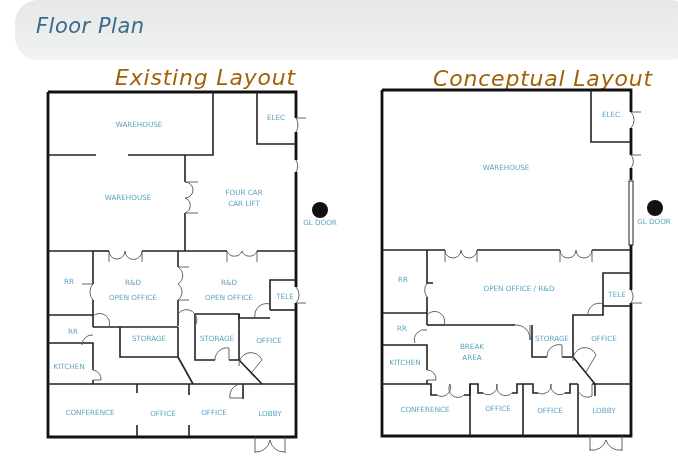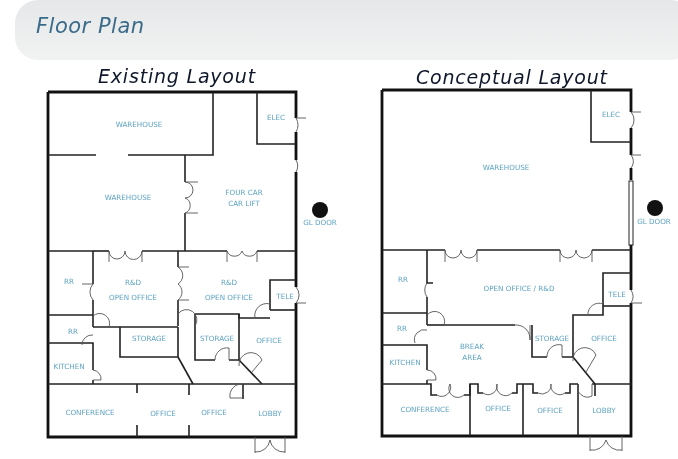--- a/index.html
+++ b/index.html
@@ -1,19 +1,19 @@
 <!DOCTYPE html>
 <html><head>
 <meta charset="utf-8">
 <style>
   html,body{margin:0;padding:0;}
   body{width:678px;height:459px;background:#ffffff;position:relative;overflow:hidden;font-family:"DejaVu Sans",sans-serif;}
   .header{position:absolute;left:15px;top:0;width:678px;height:60px;background:linear-gradient(#e6e7e8,#f1f2f2);border-radius:23px;}
   .header-title{position:absolute;left:21px;top:14px;font-size:21px;font-style:italic;color:#3b6b8a;letter-spacing:0.5px;font-family:"DejaVu Sans",sans-serif;font-weight:300;}
-  .plan-title{position:absolute;font-size:19px;font-style:italic;color:#0f172a;letter-spacing:0.8px;font-family:"DejaVu Sans",sans-serif;}
+  .plan-title{position:absolute;font-size:22px;font-style:italic;color:#a16207;letter-spacing:0.8px;font-family:"DejaVu Sans",sans-serif;margin-left:17px;}
   svg{position:absolute;left:0;top:0;}
   .lbl{font-family:"DejaVu Sans",sans-serif;font-size:7.2px;fill:#5ea3c1;text-anchor:middle;}
   .wall{stroke:#222;stroke-width:1.6;fill:none;}
   .outer{stroke:#111;stroke-width:2.8;fill:none;}
   .door{stroke:#555;stroke-width:0.9;fill:none;}
 </style>
 </head>
 <body>
 
 <div class="header">

